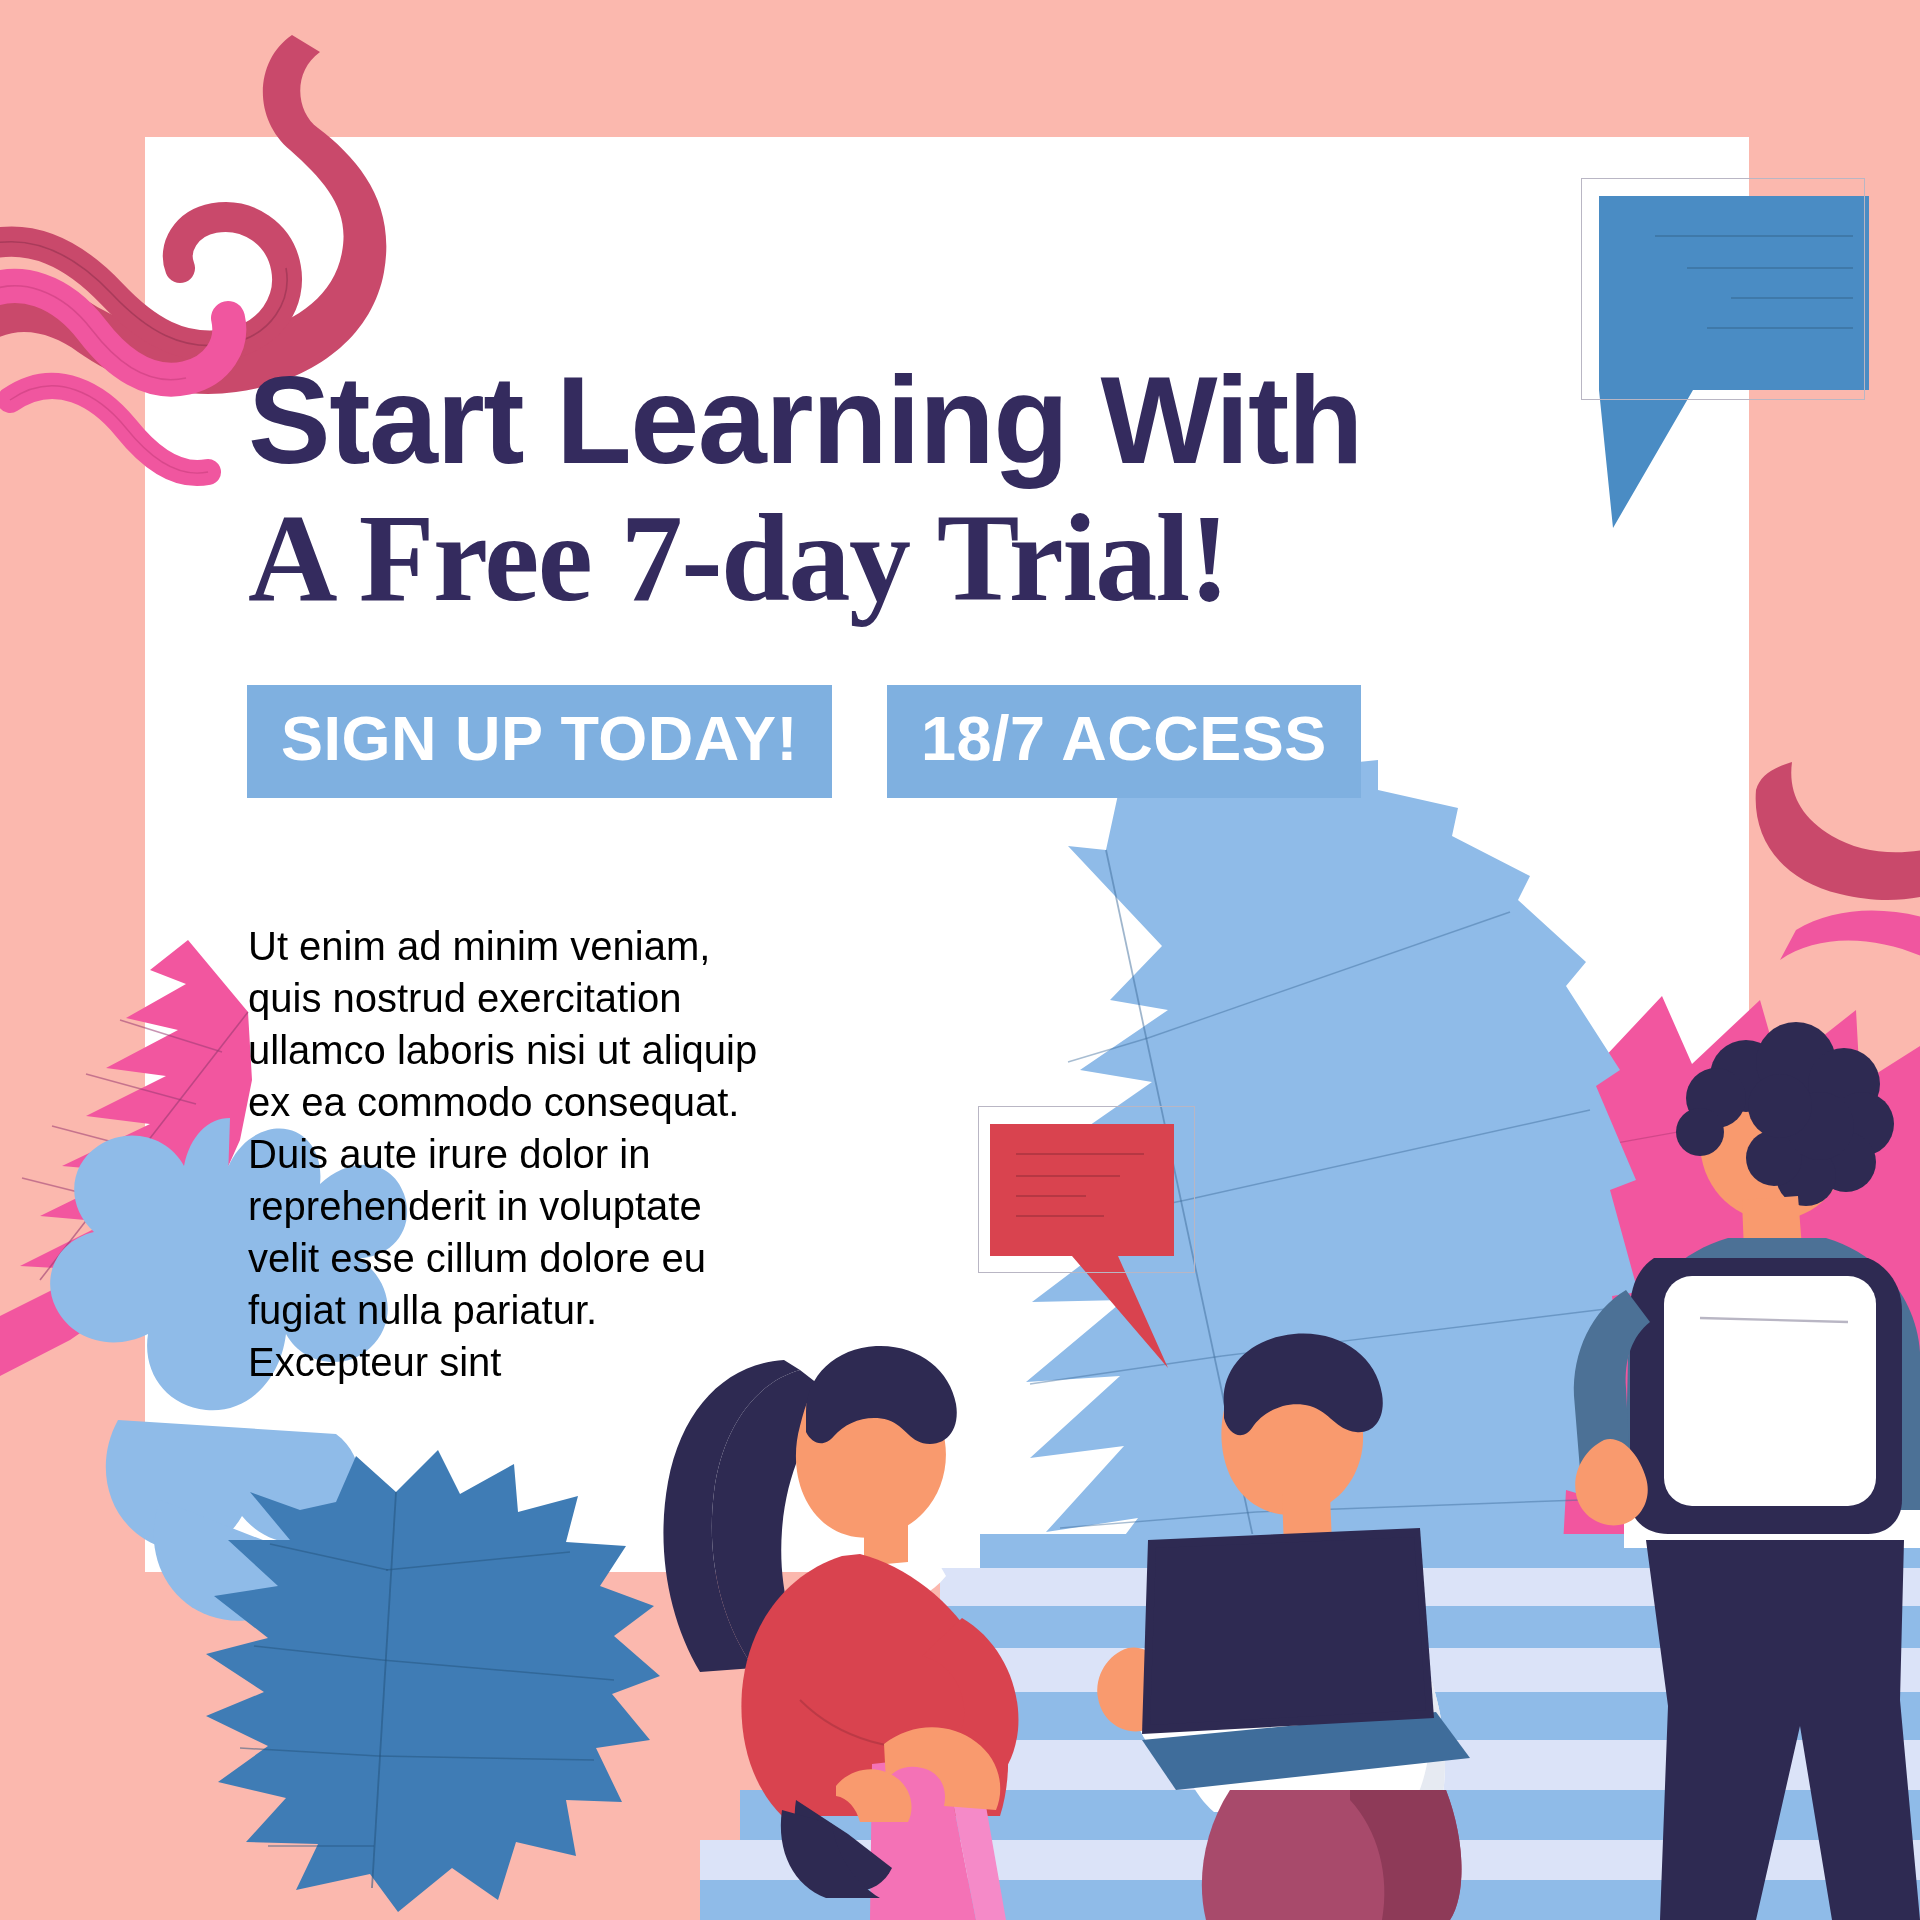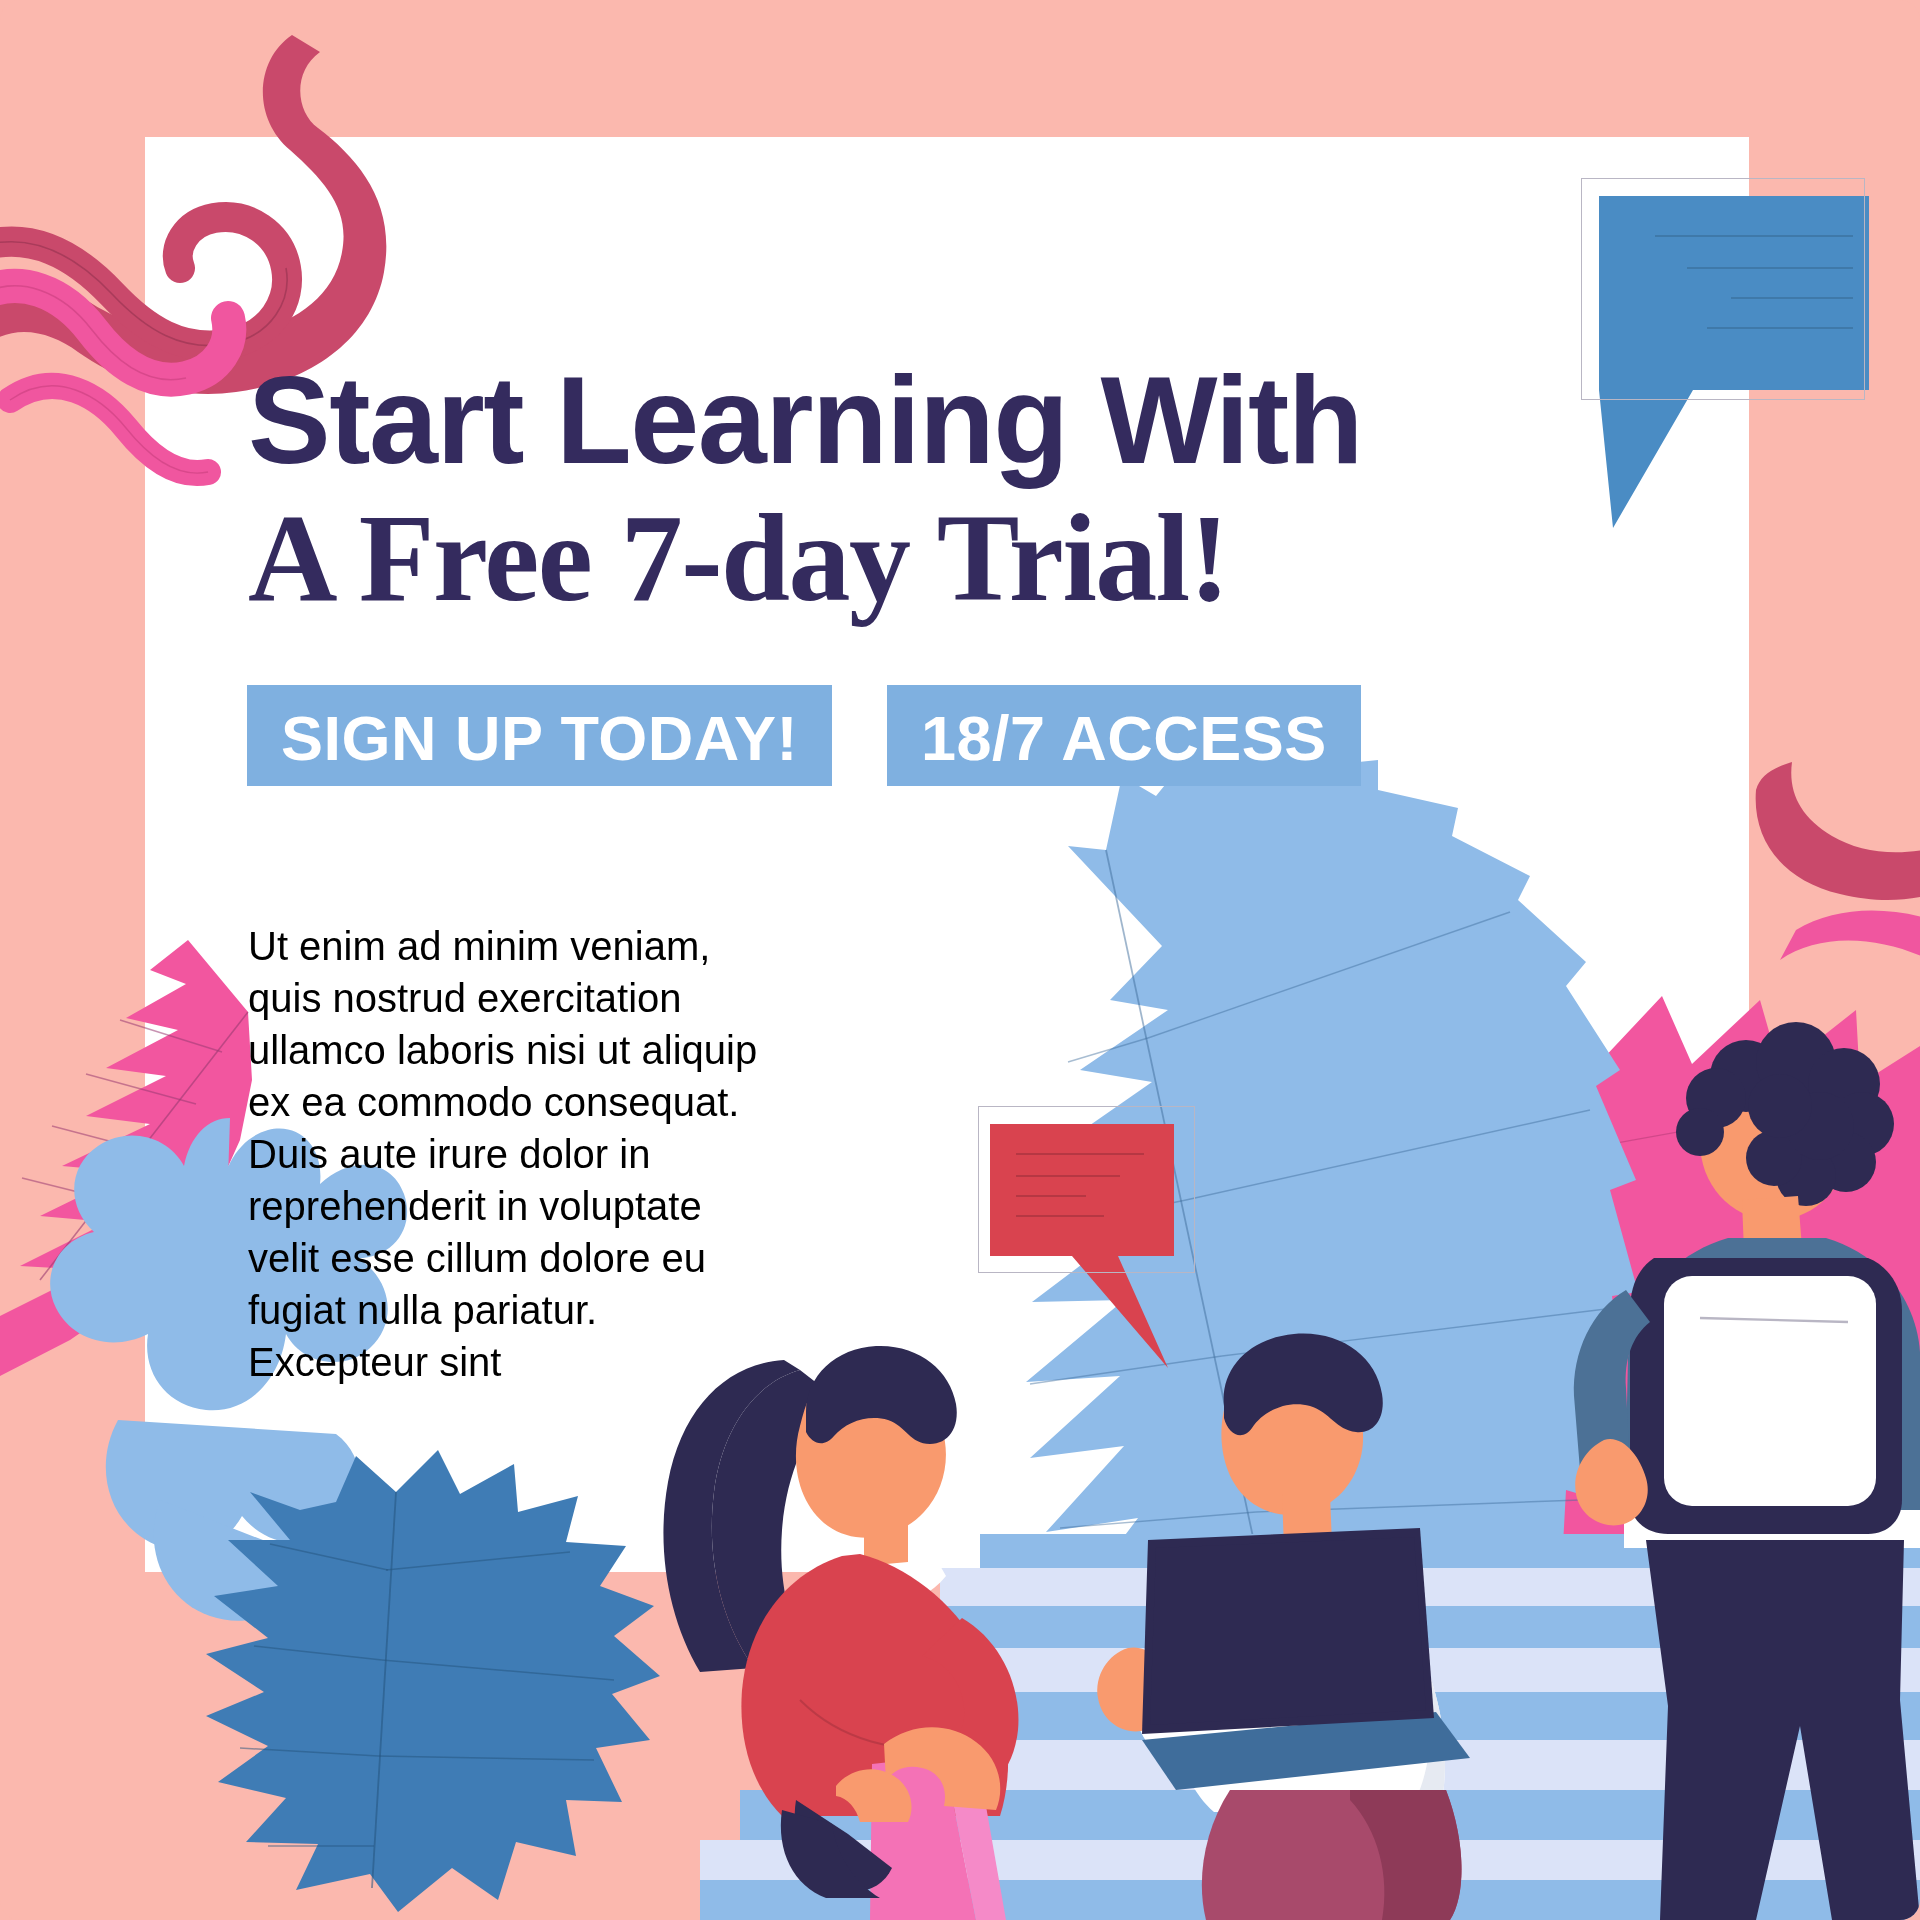--- a/index.html
+++ b/index.html
@@ -3,21 +3,21 @@
 <meta charset="utf-8">
 <style>
   html,body{margin:0;padding:0;}
   body{
     width:1920px;height:1920px;
     background:#fbb8ae;
     font-family:"Liberation Sans", sans-serif;
     overflow:hidden;
     position:relative;
   }
-  .stage{position:absolute;inset:0;overflow:hidden;border-radius:20px;}
+  .stage{position:absolute;inset:0;overflow:hidden;}
   .layer{position:absolute;inset:0;}
   svg.layer{width:1920px;height:1920px;display:block;}
 
   
   .panel{
     position:absolute;
     left:145px; top:137px;
     width:1604px; height:1435px;
     background:#ffffff;
   }
@@ -43,21 +43,21 @@
     display:flex;
     gap:55px;
     z-index:40;
   }
   .badge{
     background:#7fb0e0;
     color:#ffffff;
     font-size:63px;
     font-weight:bold;
     letter-spacing:0.5px;
-    padding:22px 34px 16px 34px;
+    padding:22px 34px 28px 34px;
     white-space:nowrap;
     line-height:1;
     display:block;
     border:none;
     font-family:"Liberation Sans", sans-serif;
     cursor:pointer;
   }
 
   
   .bodycopy{

